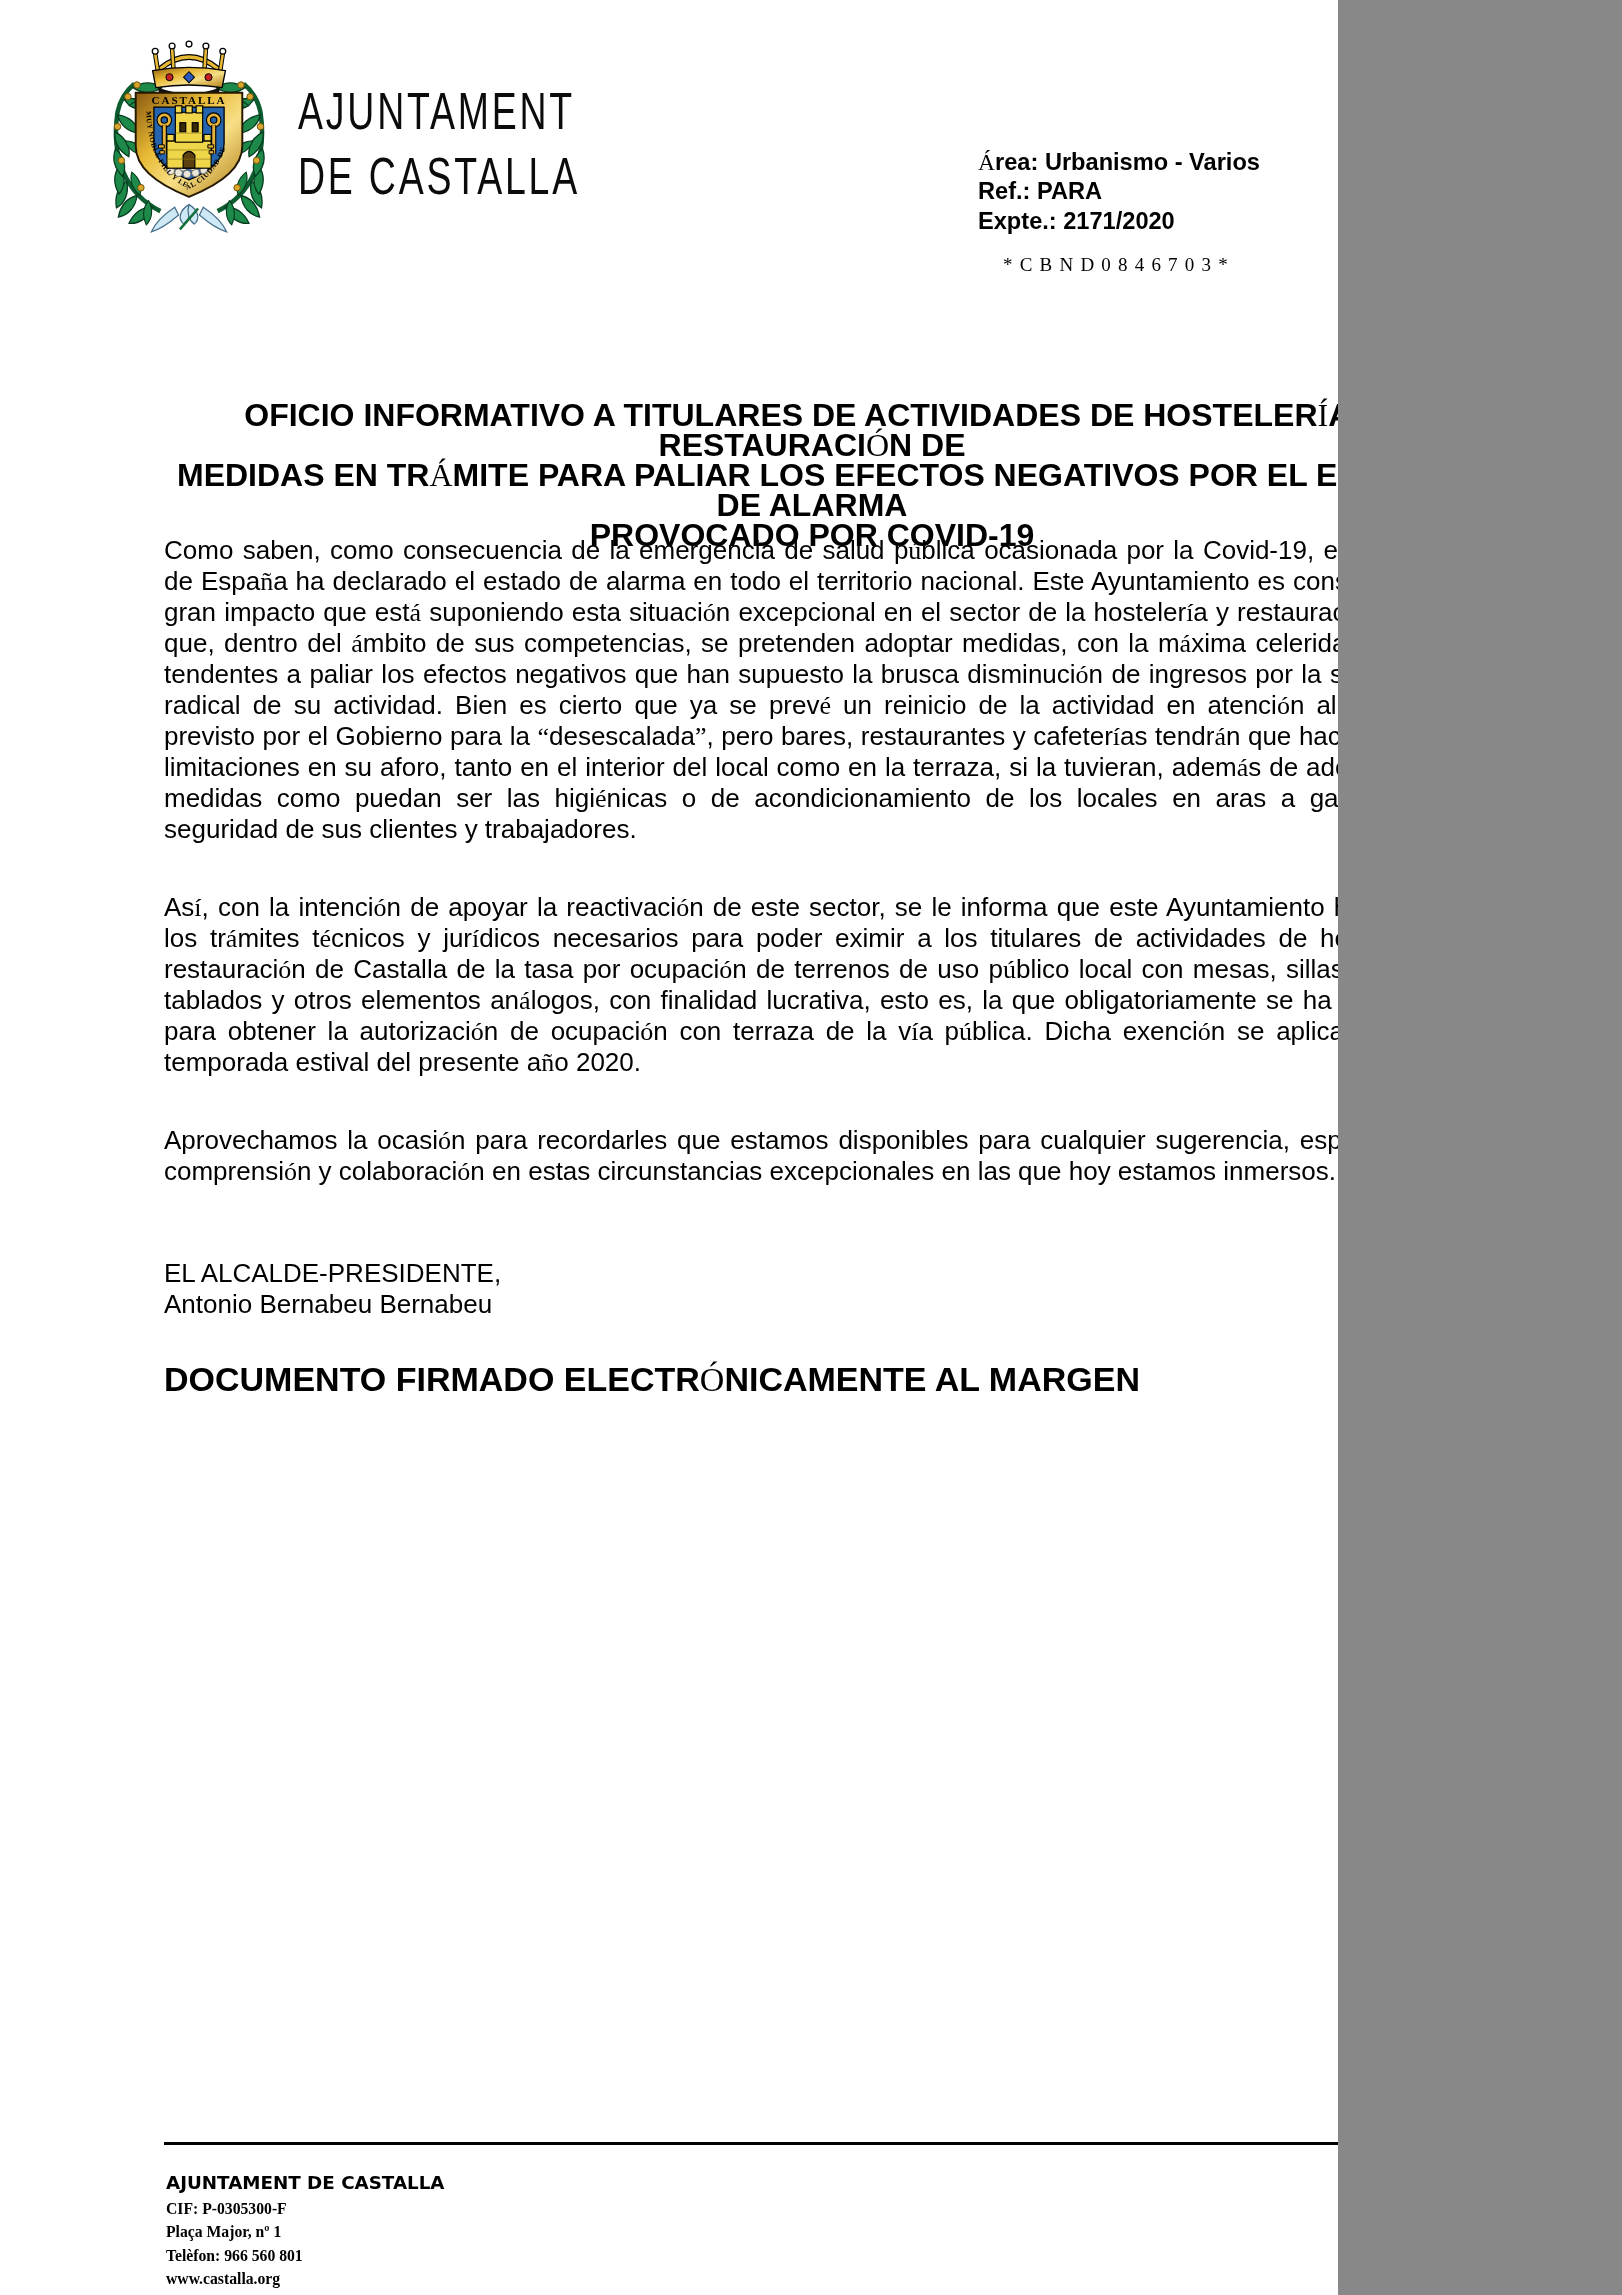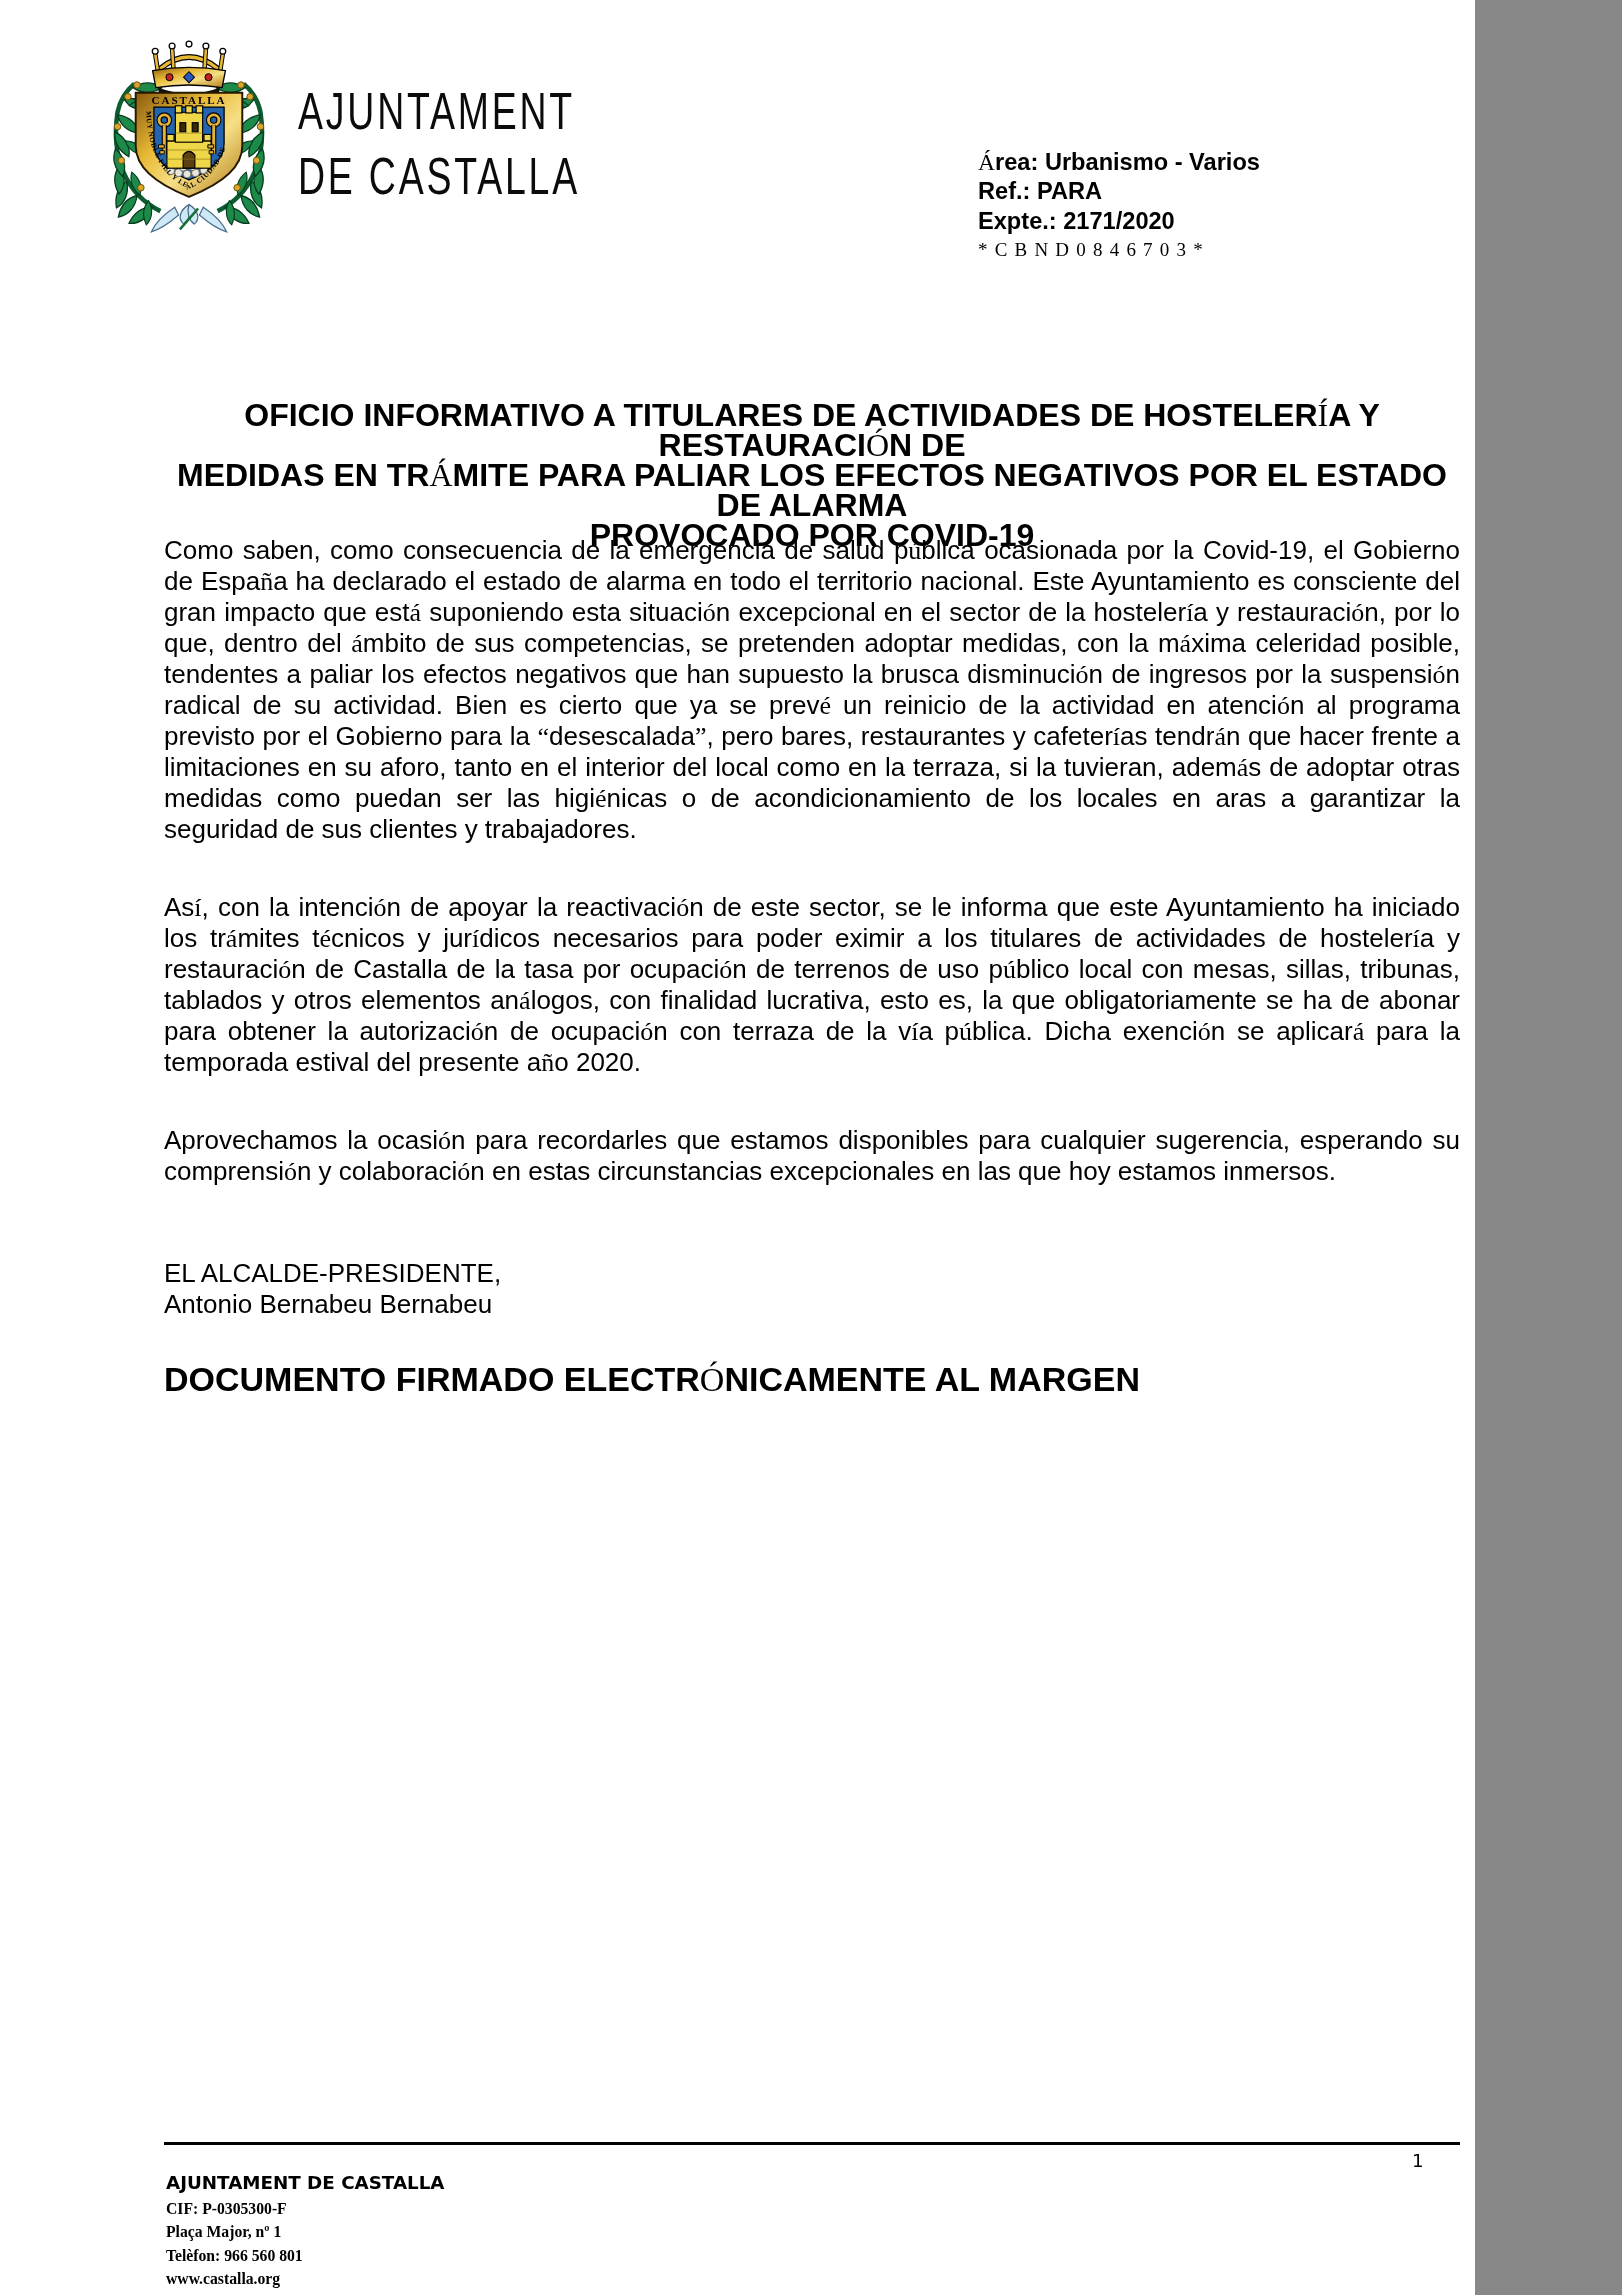--- a/index.html
+++ b/index.html
@@ -1,27 +1,27 @@
 <!DOCTYPE html>
 <html style="font-size:10.5px"><head>
 <meta charset="utf-8">
 <style>
   html,body{margin:0;padding:0;background:#888;}
-  .page{position:relative;width:1475px;height:2295px;background:#ffffff;
+  .page{position:relative;width:1338px;height:2295px;background:#ffffff;
         font-family:"Liberation Sans",sans-serif;color:#000;overflow:hidden;}
 
   
   .emblem{position:absolute;left:98px;top:39px;width:182px;height:196px;}
   .wordmark{position:absolute;left:298px;top:79px;font-size:52px;line-height:65px;
             letter-spacing:3.9px;white-space:nowrap;color:#0b0b0b;
             transform:scaleX(.72);transform-origin:left top;}
   .hdr-right{position:absolute;left:978px;top:148px;font-weight:bold;
              font-size:23.6px;line-height:29.4px;white-space:nowrap;}
   .hdr-code{font-family:"Liberation Serif",serif;font-weight:400;font-size:19px;
-            letter-spacing:7.2px;line-height:23.6px;margin-top:2px;}
+            letter-spacing:7.2px;line-height:23.6px;margin-top:17px;text-align:center;}
 
   
   .title{position:absolute;left:164px;top:400px;width:1296px;text-align:center;
          font-weight:bold;font-size:32px;line-height:30px;}
   .bodytext{position:absolute;left:164px;top:535px;width:1296px;
             font-size:26px;line-height:31px;text-align:justify;}
   .bodytext p{margin:0 0 47px 0;}
   .sig{position:absolute;left:164px;top:1258px;width:1296px;text-align:left;
        font-size:26px;line-height:31px;}
   .sig-note{margin-top:44px;font-weight:bold;font-size:34px;}

